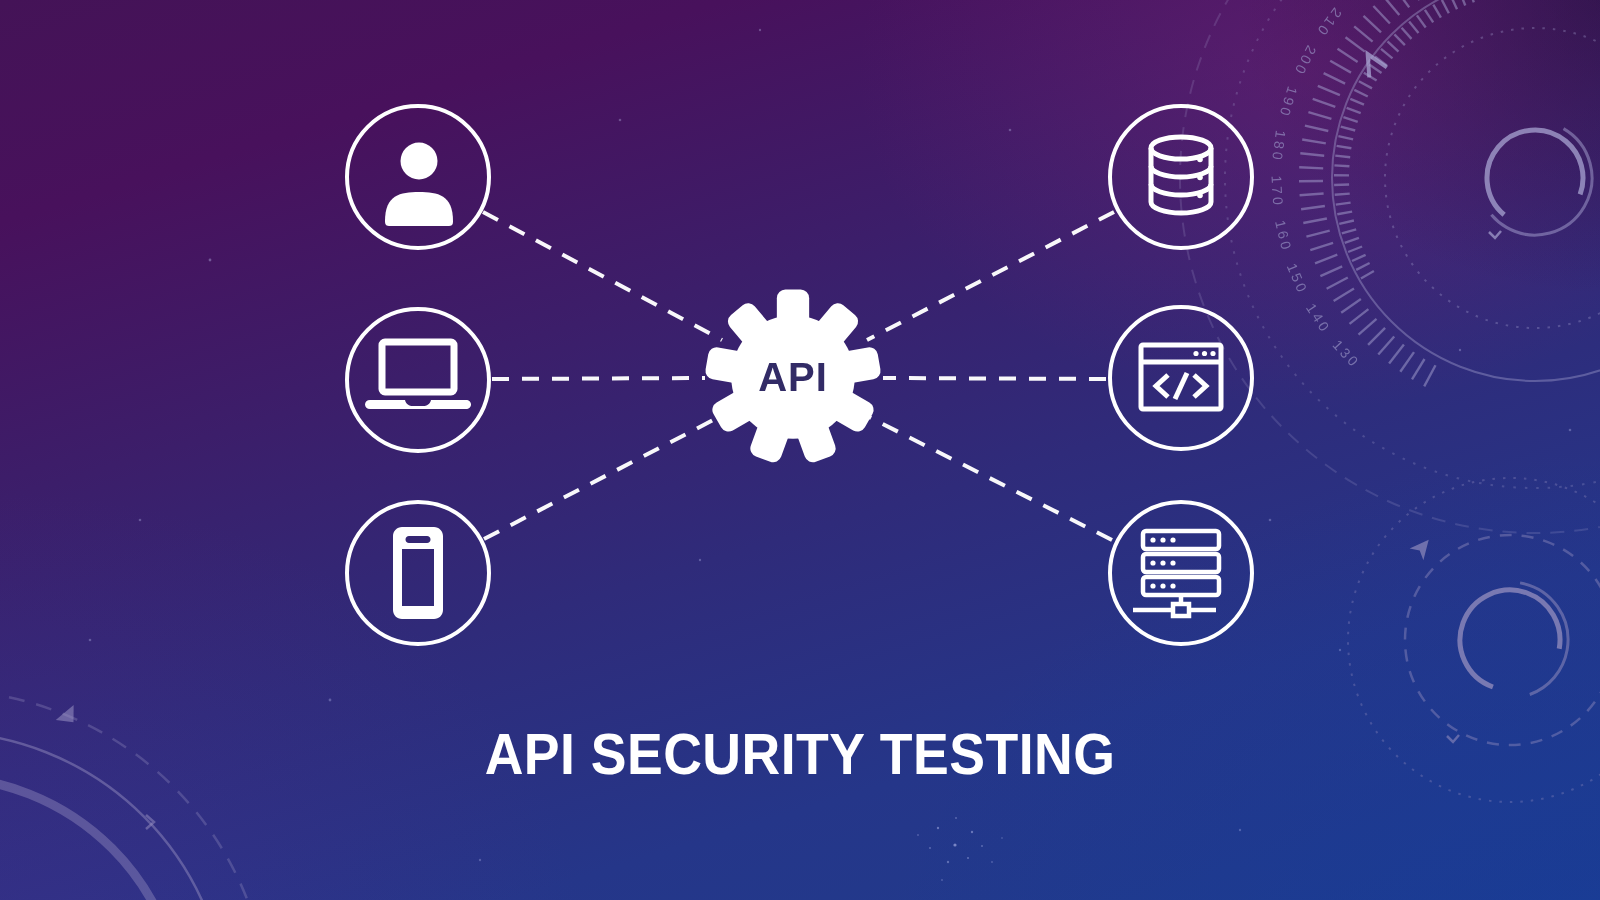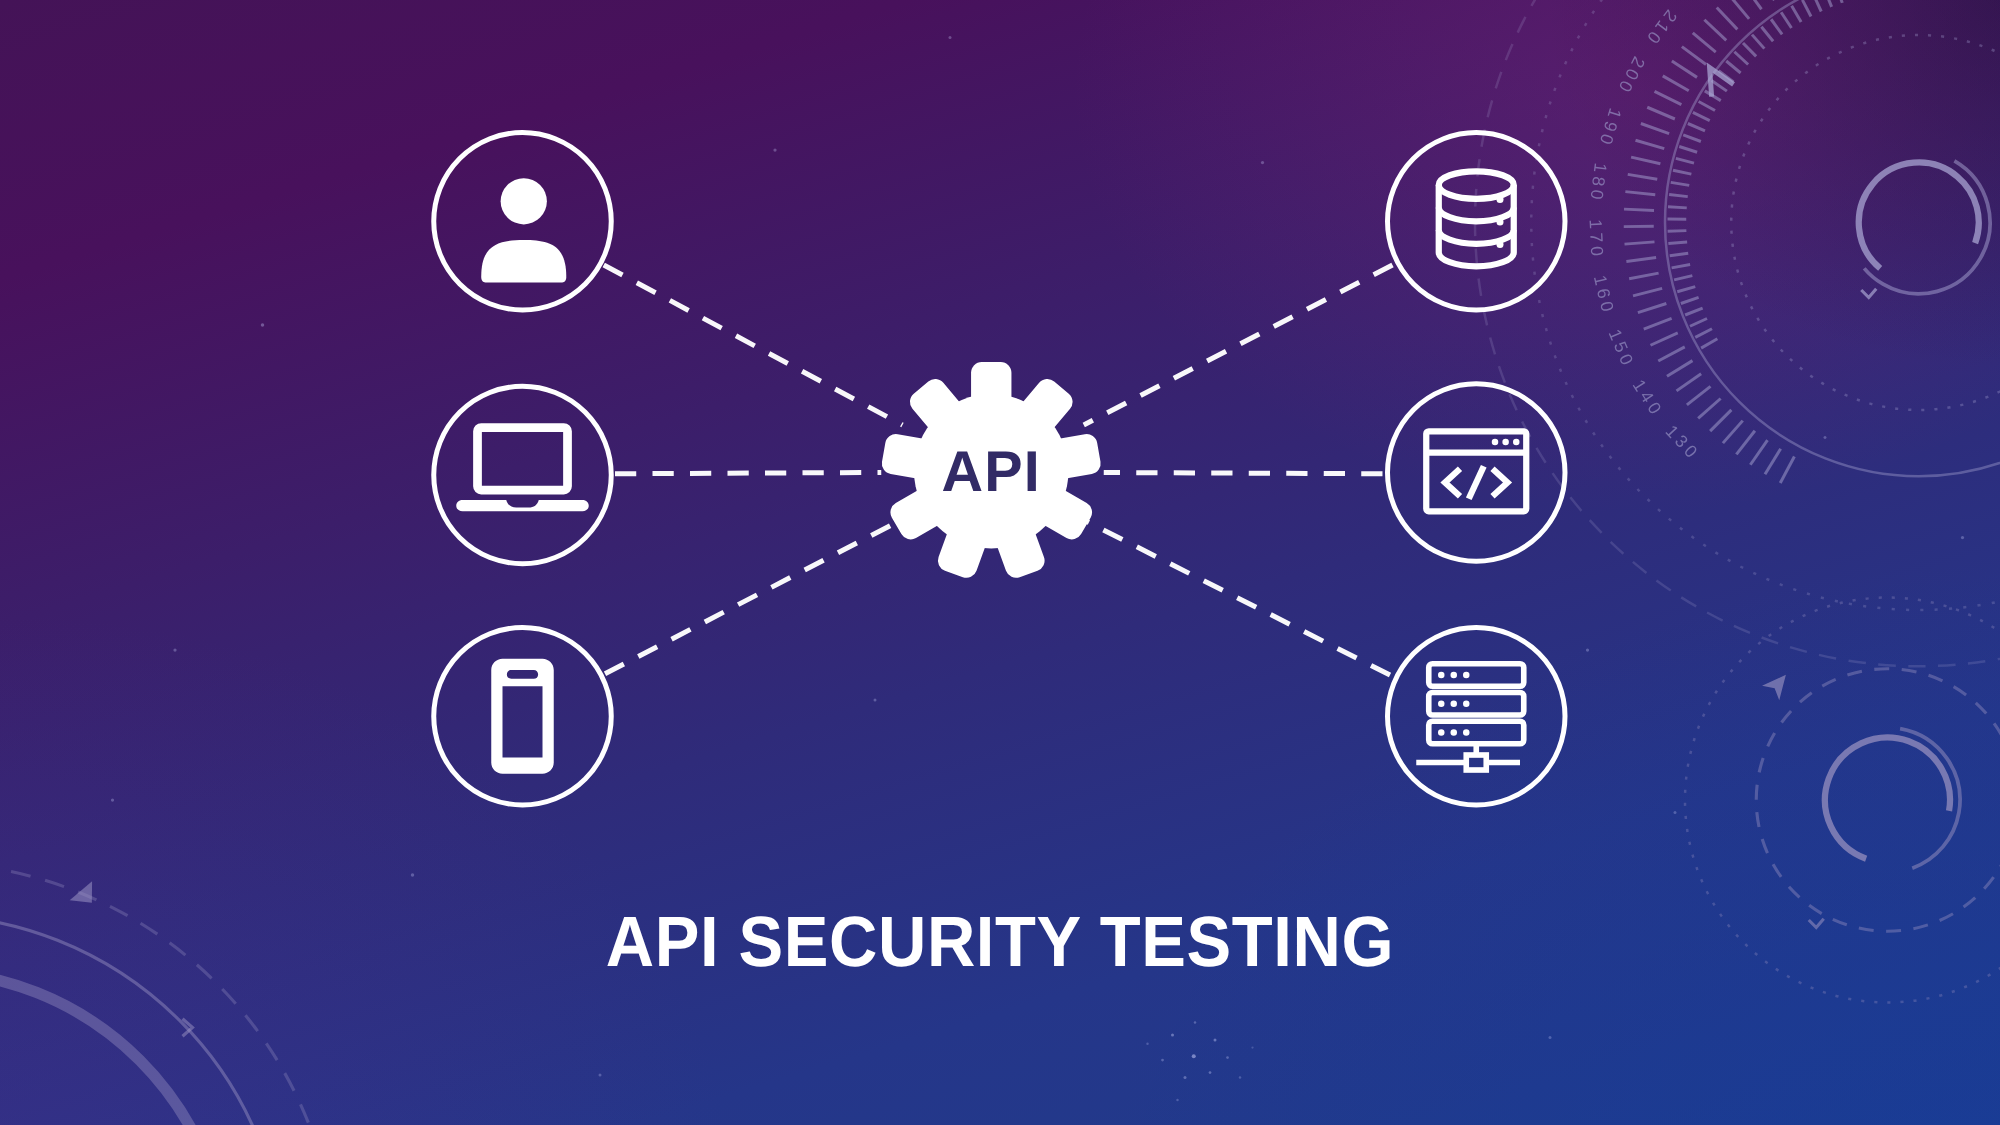--- a/index.html
+++ b/index.html
@@ -17,21 +17,21 @@
   .node{
     position:absolute;width:146px;height:146px;border-radius:50%;
     border:4px solid #fff;box-sizing:border-box;
   }
   .node svg{position:absolute;left:-4px;top:-4px;width:146px;height:146px;}
   .gear{position:absolute;left:698px;top:282px;width:190px;height:190px;}
   .gear svg{position:absolute;left:0;top:0;}
   .gear-label{
     position:absolute;left:0;top:0;width:190px;height:190px;
     display:flex;align-items:center;justify-content:center;
-    font-size:46px;font-weight:bold;color:#322b66;letter-spacing:1px;
+    font-size:40px;font-weight:bold;color:#322b66;letter-spacing:1px;
   }
   .title{
     position:absolute;left:0;top:726px;width:1600px;margin:0;
     text-align:center;color:#ffffff;font-size:57px;font-weight:bold;
     letter-spacing:0.5px;transform:scaleX(.94);transform-origin:50% 50%;
     line-height:1.0;
   }
 </style>
 </head>
 <body>

